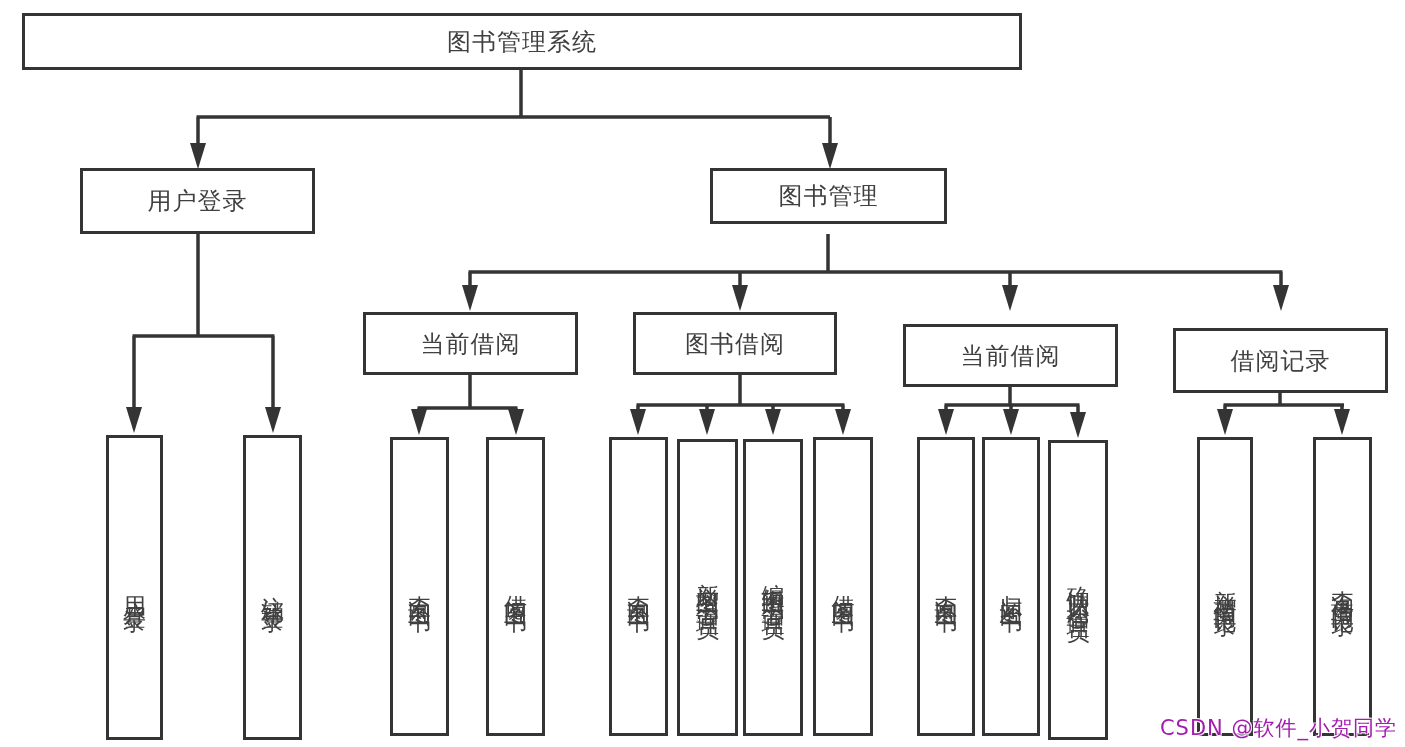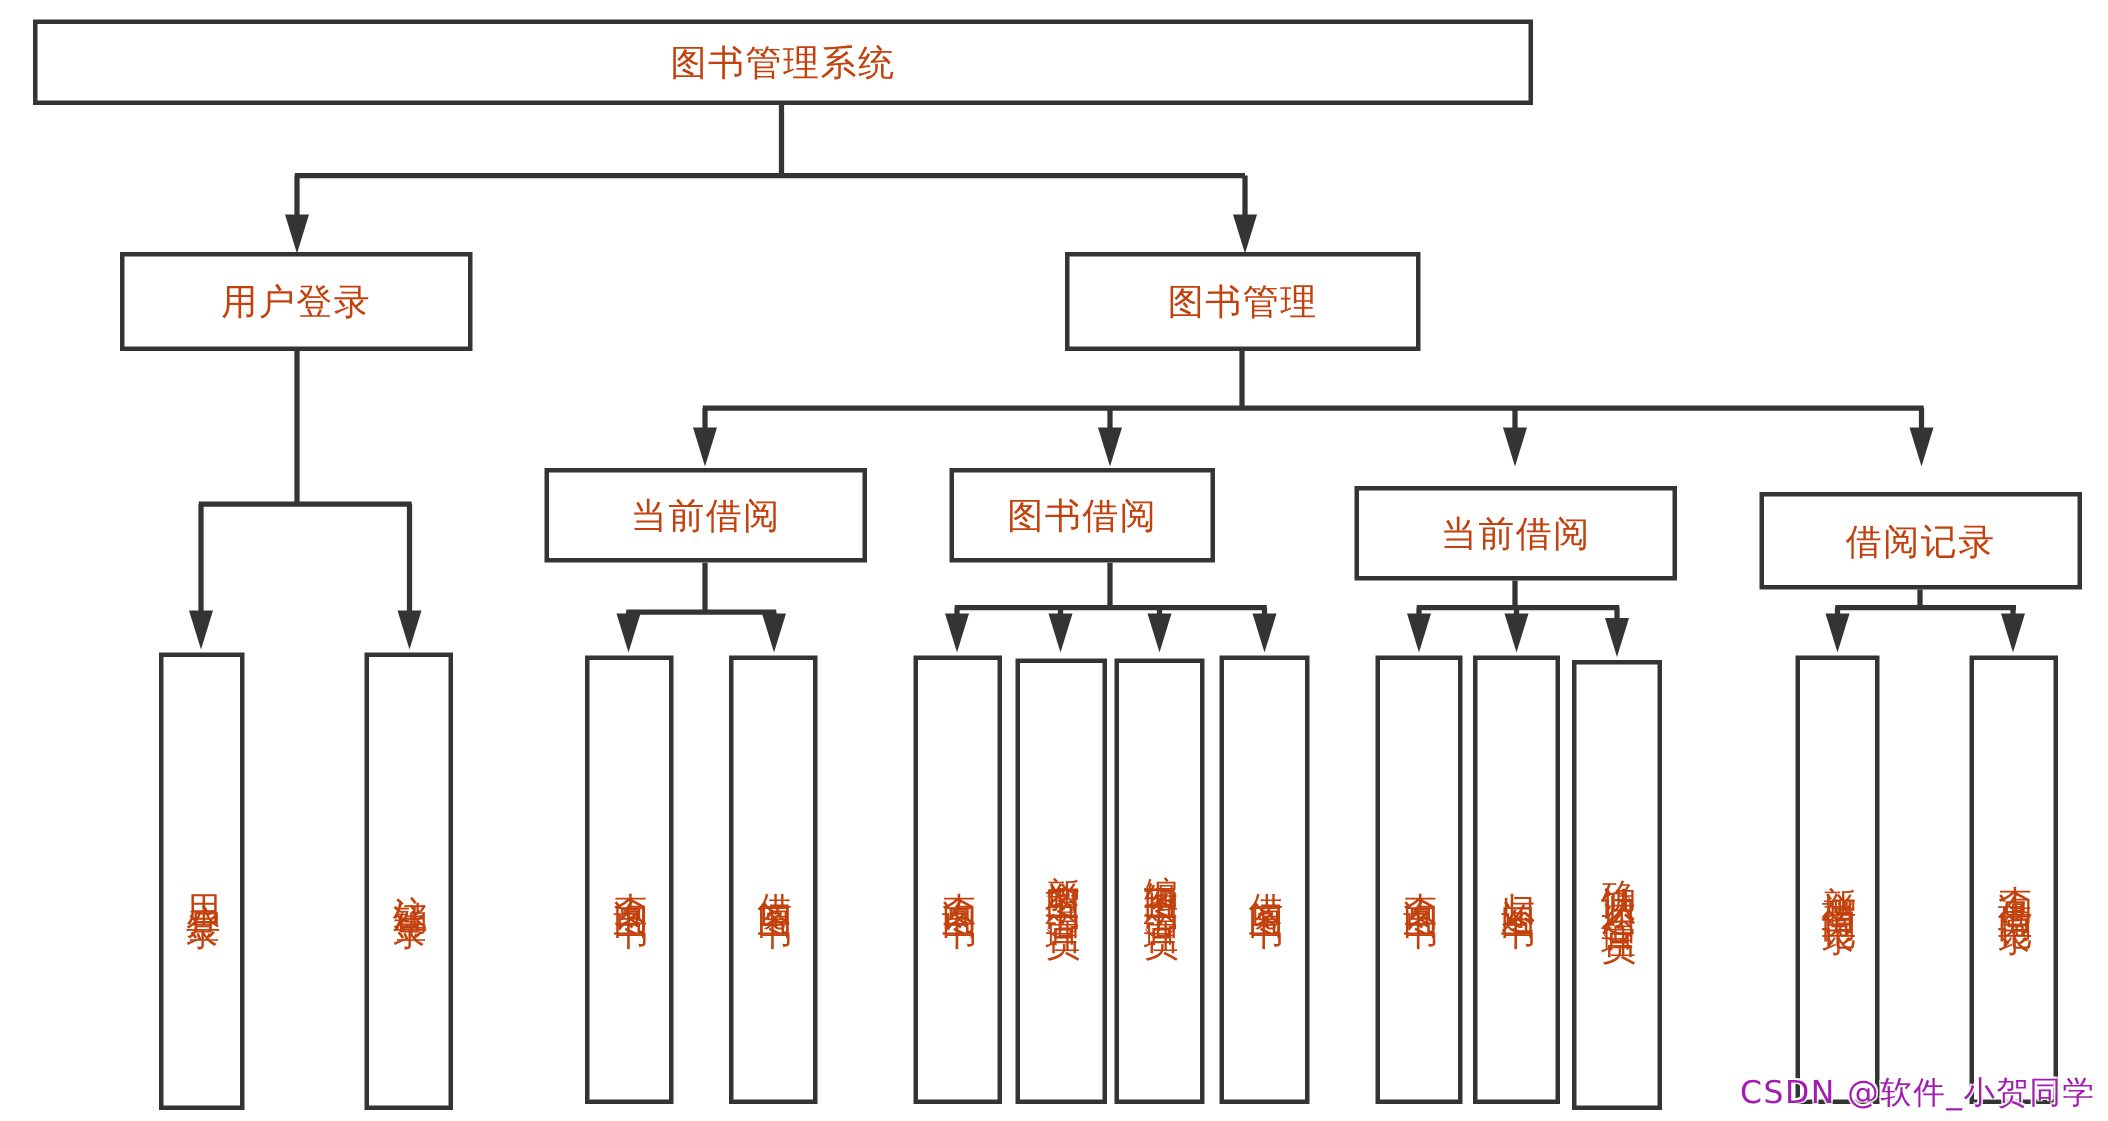--- a/index.html
+++ b/index.html
@@ -23,21 +23,21 @@
   }
   .box {
     position: absolute;
     border: 3px solid #343434;
     background: #ffffff;
     display: flex;
     align-items: center;
     justify-content: center;
     z-index: 2;
     font-size: 24px;
-    color: #c2410c;
+    color: #404040;
     letter-spacing: 1px;
     line-height: 1;
   }
   .box .vtext {
     writing-mode: vertical-rl;
     text-orientation: mixed;
     letter-spacing: 5px;
     font-size: 23px;
     line-height: 1;
   }
@@ -124,28 +124,28 @@
     </g>
   </svg>
 
   <div class="box" style="left:22px;top:13px;width:1000px;height:57px">
     <span>图书管理系统</span>
   </div>
 
   <div class="box" style="left:80px;top:168px;width:235px;height:66px">
     <span>用户登录</span>
   </div>
-  <div class="box" style="left:710px;top:168px;width:237px;height:66px">
+  <div class="box" style="left:710px;top:168px;width:237px;height:56px">
     <span>图书管理</span>
   </div>
 
   <div class="box" style="left:363px;top:312px;width:215px;height:63px">
     <span>当前借阅</span>
   </div>
-  <div class="box" style="left:633px;top:312px;width:177px;height:63px">
+  <div class="box" style="left:633px;top:312px;width:204px;height:63px">
     <span>图书借阅</span>
   </div>
   <div class="box" style="left:903px;top:324px;width:215px;height:63px">
     <span>当前借阅</span>
   </div>
   <div class="box" style="left:1173px;top:328px;width:215px;height:65px">
     <span>借阅记录</span>
   </div>
 
   <div class="box" style="left:106px;top:435px;width:57px;height:305px">

